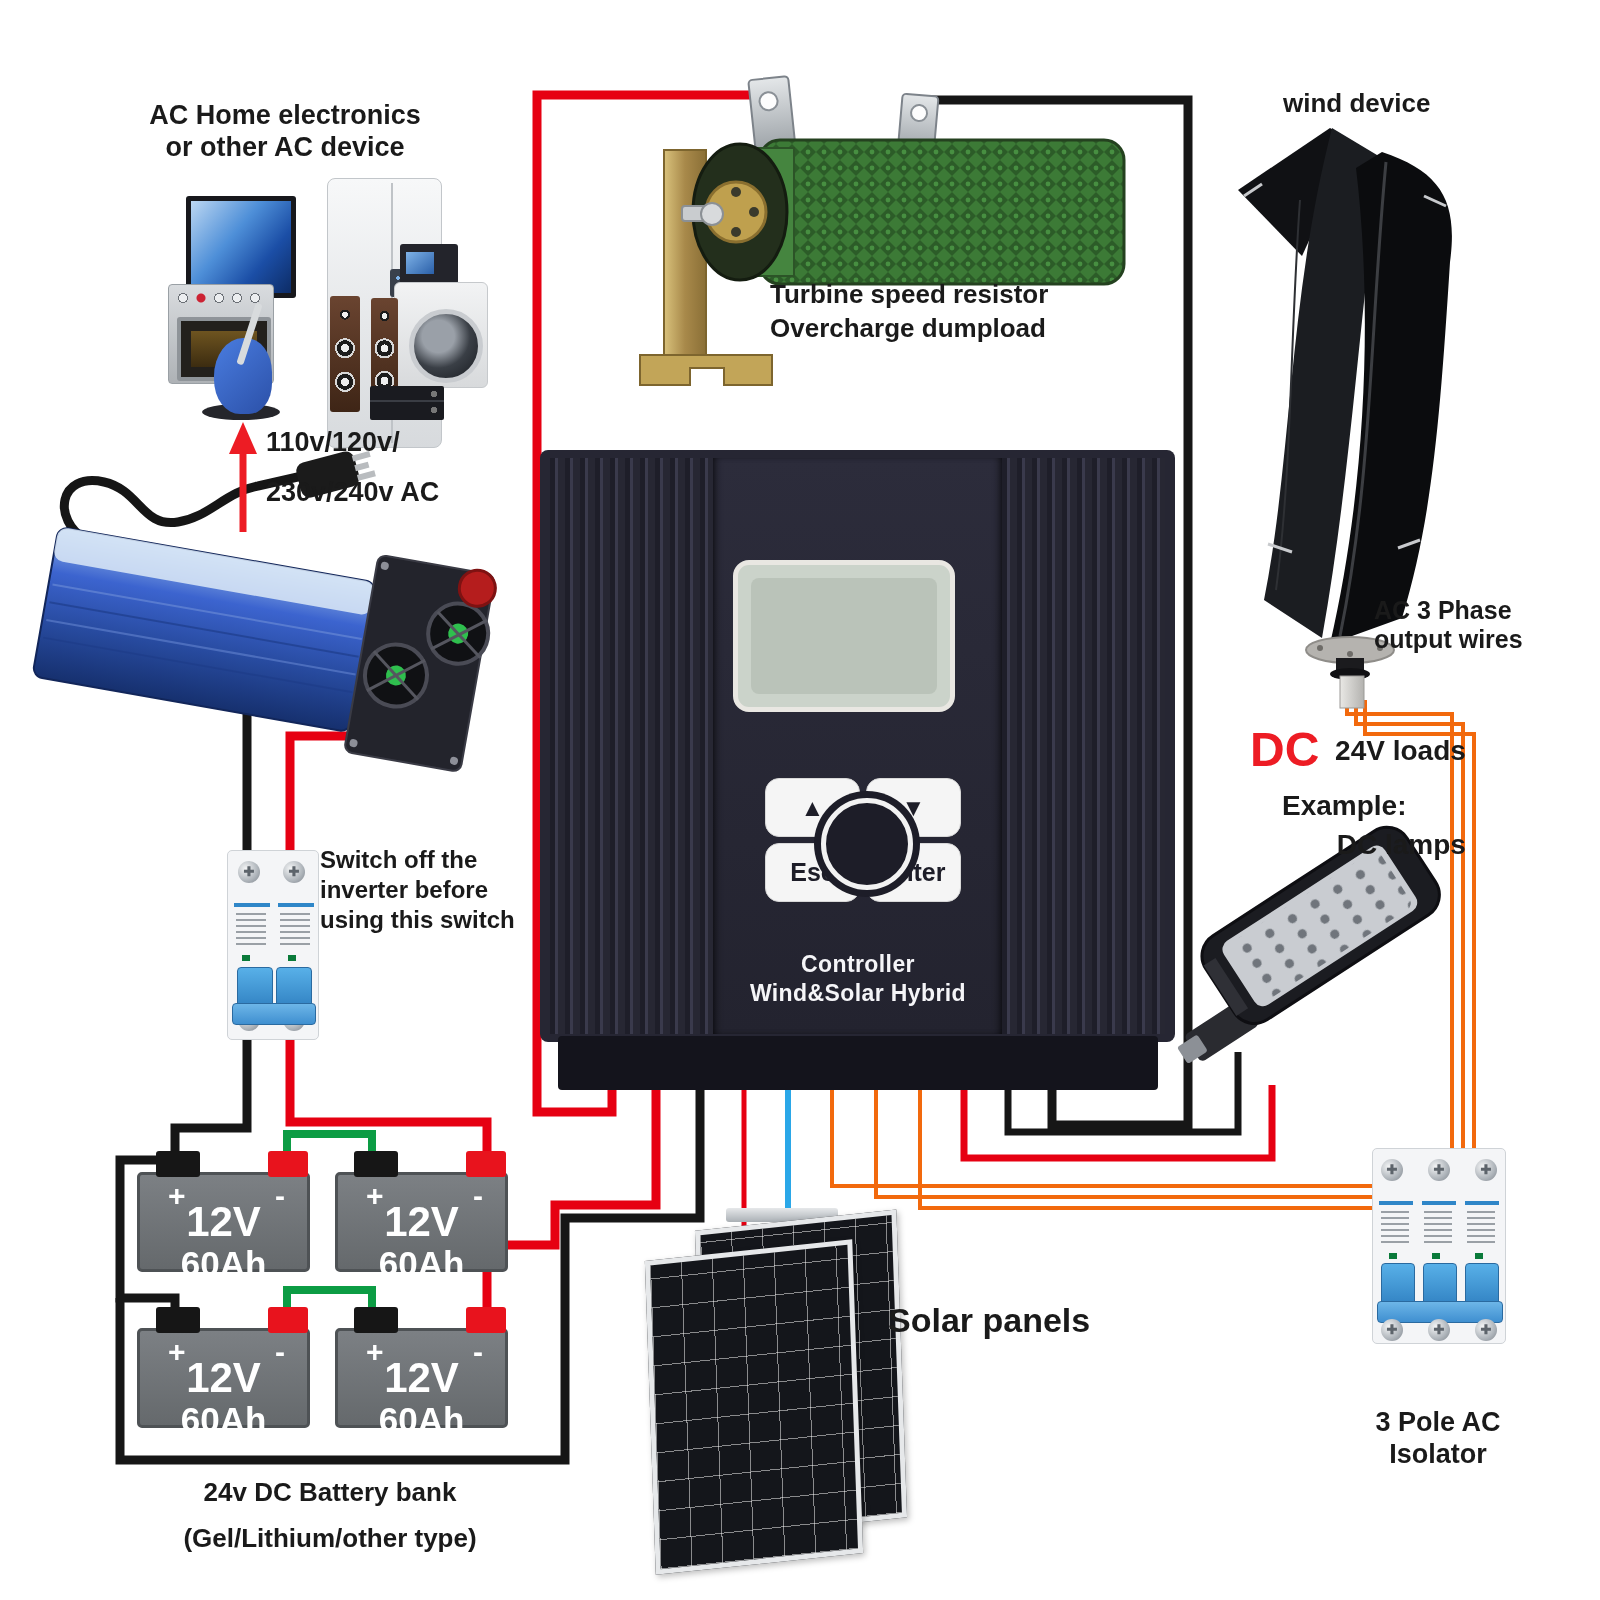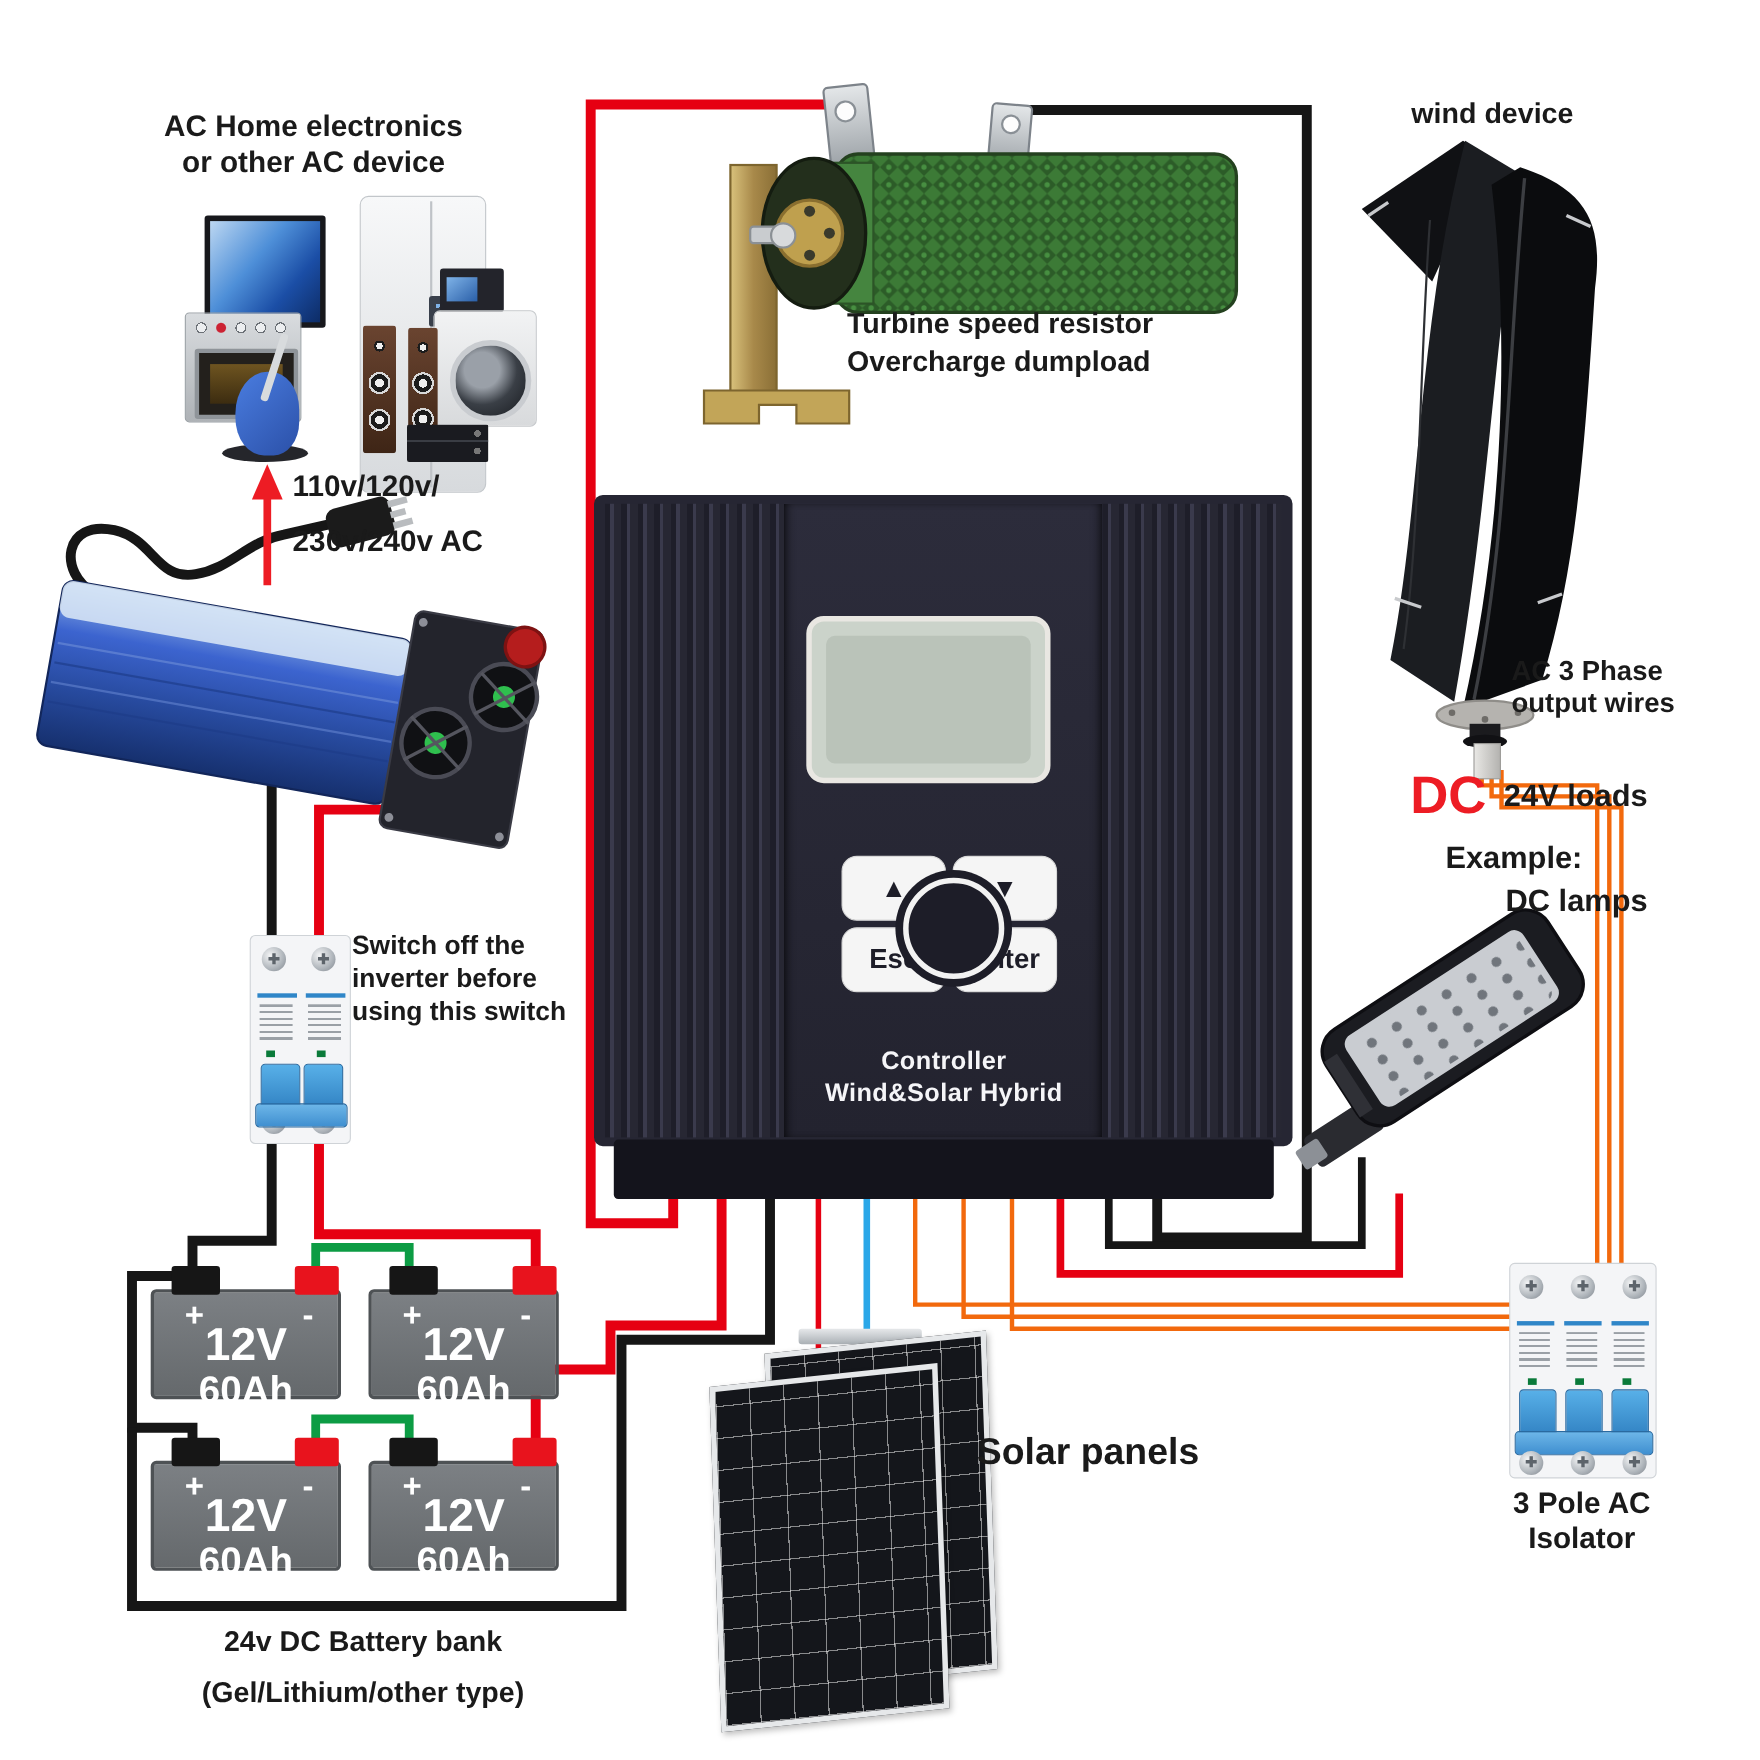--- a/index.html
+++ b/index.html
@@ -408,25 +408,25 @@
   </div>
   <div class="lbl" style="left:770px;top:278px;font-size:26px;line-height:1.3;">
     <div>Turbine speed resistor</div>
     <div>Overcharge dumpload</div>
   </div>
   <div class="lbl" style="left:1283px;top:88px;font-size:26px;">wind device</div>
   <div class="lbl" style="left:1374px;top:596px;font-size:25px;line-height:1.15;">
     <div>AC 3 Phase</div>
     <div>output wires</div>
   </div>
-  <div class="lbl" style="left:1250px;top:696px;font-size:28px;margin-left:32px;">
+  <div class="lbl" style="left:1250px;top:722px;font-size:28px;">
     <span style="color:#ed1c24;font-size:48px;vertical-align:-6px;">DC</span>
     <span style="margin-left:8px;">24V loads</span>
     <div style="margin:10px 0 0 32px;">Example:</div>
     <div style="margin:6px 0 0 32px;text-align:right;">DC lamps</div>
   </div>
   <div class="lbl" style="left:888px;top:1300px;font-size:34px;">Solar panels</div>
-  <div class="lbl" style="left:1360px;top:1350px;width:156px;text-align:center;font-size:27px;line-height:1.2;">
+  <div class="lbl" style="left:1360px;top:1406px;width:156px;text-align:center;font-size:27px;line-height:1.2;">
     <div>3 Pole AC</div>
     <div>Isolator</div>
   </div>
 
 </div>
 
 </body></html>

